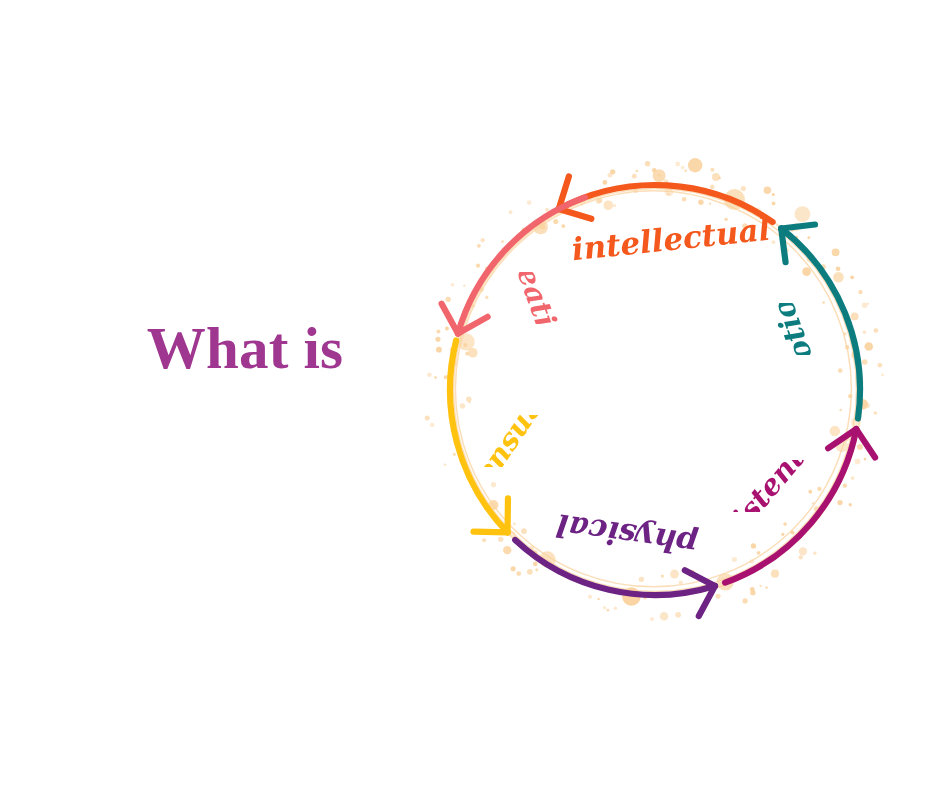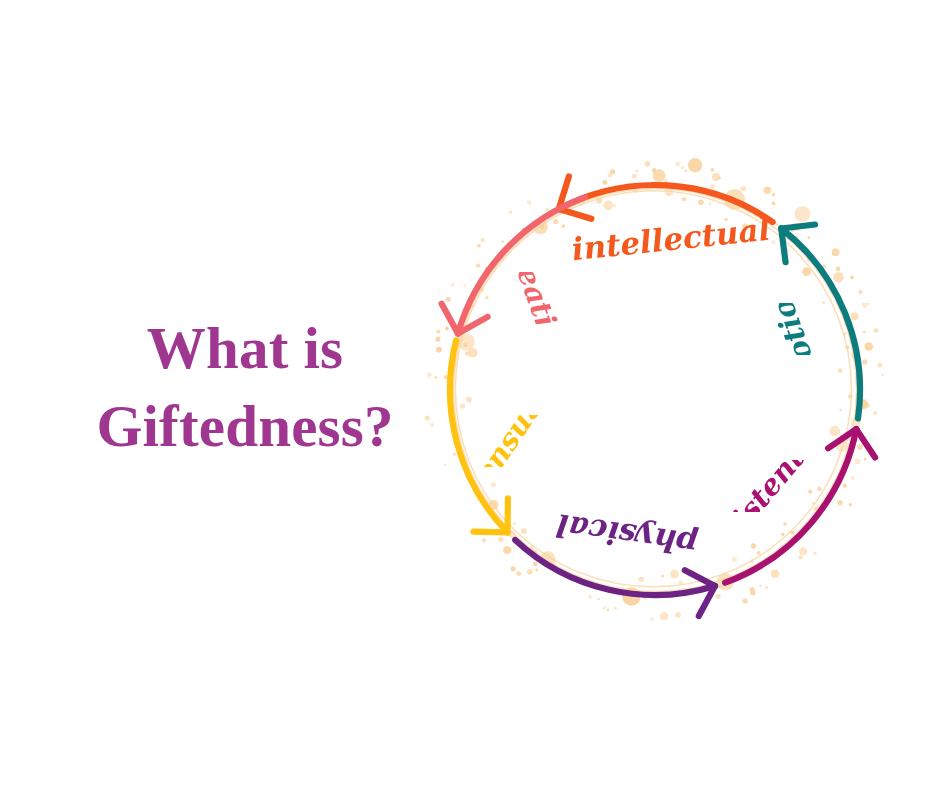--- a/index.html
+++ b/index.html
@@ -50,21 +50,20 @@
     user-select: none;
   }
 </style>
 </head>
 <body>
 
 <div id="slide">
 
   <div id="title-block">
     <div class="line">What is</div>
-    <div class="line">Giftedness?</div>
   </div>
 
   <svg id="diagram" width="540" height="520" viewBox="0 0 540 520" xmlns="http://www.w3.org/2000/svg">
     <g id="guide-rings">
         <circle cx="273.4" cy="258.8" r="198" fill="none" stroke="#FBDCB4" stroke-width="1.5" opacity="0.95"></circle>
         <circle cx="275" cy="260" r="201.5" fill="none" stroke="#FBDCB4" stroke-width="1.5" opacity="0.95"></circle>
         <circle cx="276.6" cy="261.2" r="205.5" fill="none" stroke="#FBDCB4" stroke-width="1.5" opacity="0.95"></circle>
       </g>
     <g id="confetti">
         <circle cx="282.38" cy="446.12" r="1.63" fill="#FAD3A0" opacity="0.75"></circle>

